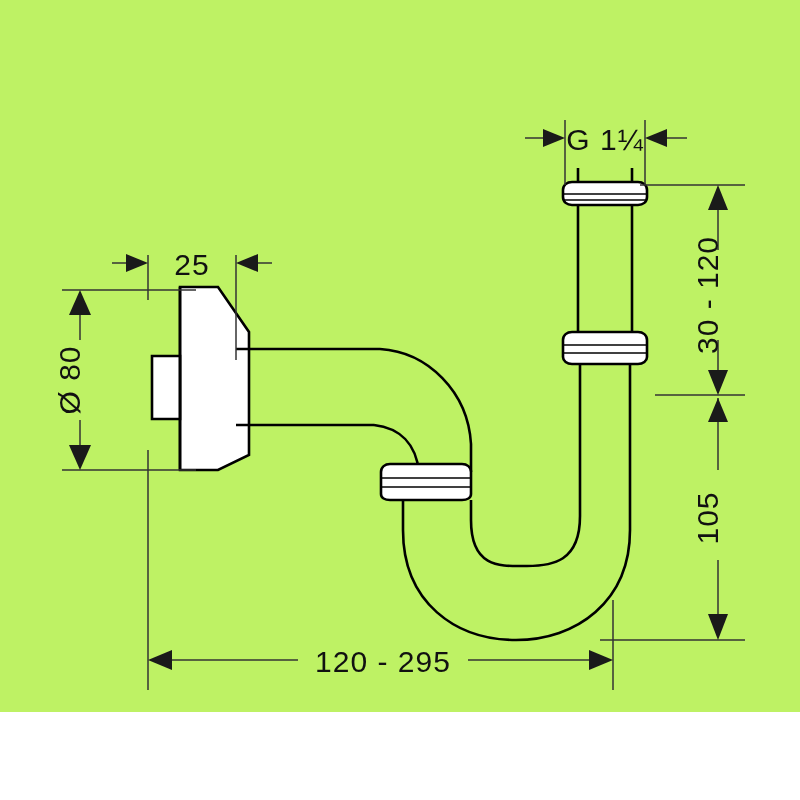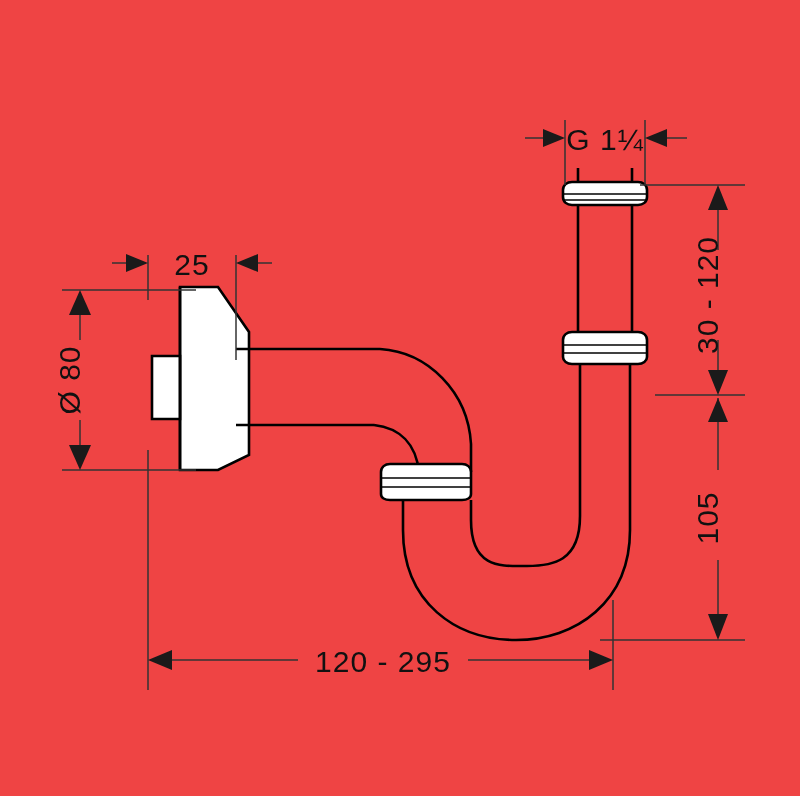--- a/index.html
+++ b/index.html
@@ -9,22 +9,22 @@
   }
   body {
     width: 800px;
     height: 800px;
     font-family: "Liberation Sans", sans-serif;
     overflow: hidden;
   }
   #drawing-root {
     position: relative;
     width: 800px;
-    height: 796px;
-    background: #ef4444;
+    height: 712px;
+    background: #bef264;
   }
   svg#technical-drawing {
     display: block;
     width: 800px;
     height: 800px;
   }
   .part-outline {
     fill: #ffffff;
     stroke: #000000;
     stroke-width: 2.6;

